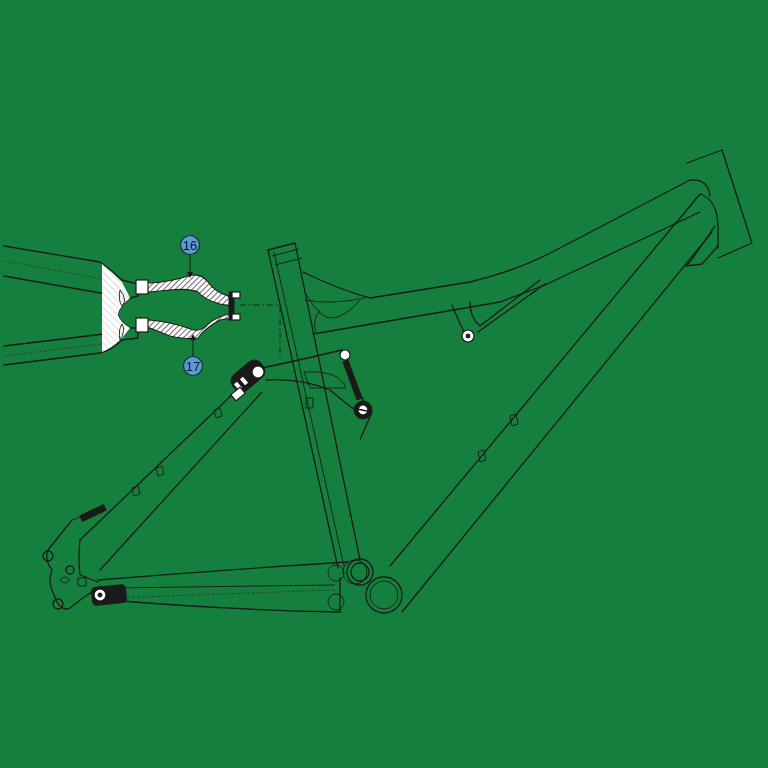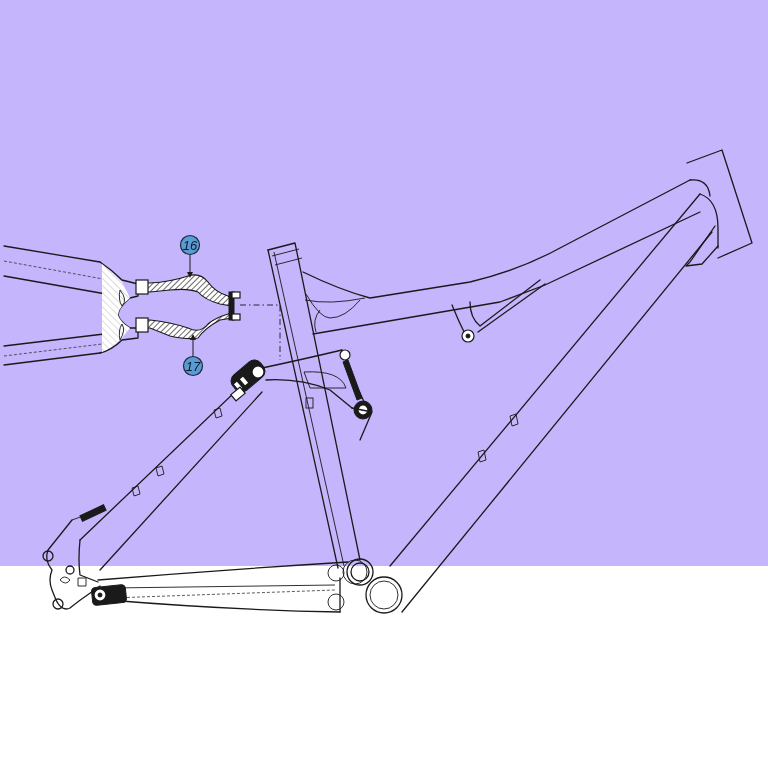--- a/index.html
+++ b/index.html
@@ -1,17 +1,17 @@
 <!DOCTYPE html>
 <html><head>
 <meta charset="utf-8">
 <style>
   html, body { margin: 0; padding: 0; background: #ffffff; }
   body { width: 768px; height: 768px; overflow: hidden; font-family: "Liberation Sans", sans-serif; }
-  #canvas { position: relative; width: 768px; height: 566px; background: #c4b5fd; font-style: italic; }
+  #canvas { position: relative; width: 768px; height: 768px; background: #15803d; }
   svg { position: absolute; left: 0; top: 0; }
   .ln { fill: none; stroke: #1a1a1a; stroke-width: 1.3; stroke-linejoin: round; stroke-linecap: round; }
   .ln-thin { fill: none; stroke: #1a1a1a; stroke-width: 0.9; }
   .ln-dash { fill: none; stroke: #1a1a1a; stroke-width: 0.9; stroke-dasharray: 6 3 1.5 3; }
   .ln-dot { fill: none; stroke: #333; stroke-width: 0.8; stroke-dasharray: 3 2; }
   .hatch { fill: url(#hatch); stroke: #1a1a1a; stroke-width: 1.1; }
   .dark { fill: #1a1a1a; stroke: #1a1a1a; stroke-width: 1; }
   .white { fill: #ffffff; stroke: #1a1a1a; stroke-width: 1.2; }
   .callout-circle { stroke: #1b2a3a; stroke-width: 1.2; }
   .callout-text { font-family: "Liberation Sans", sans-serif; font-size: 13px; fill: #0c1a2a; text-anchor: middle; dominant-baseline: central; }

